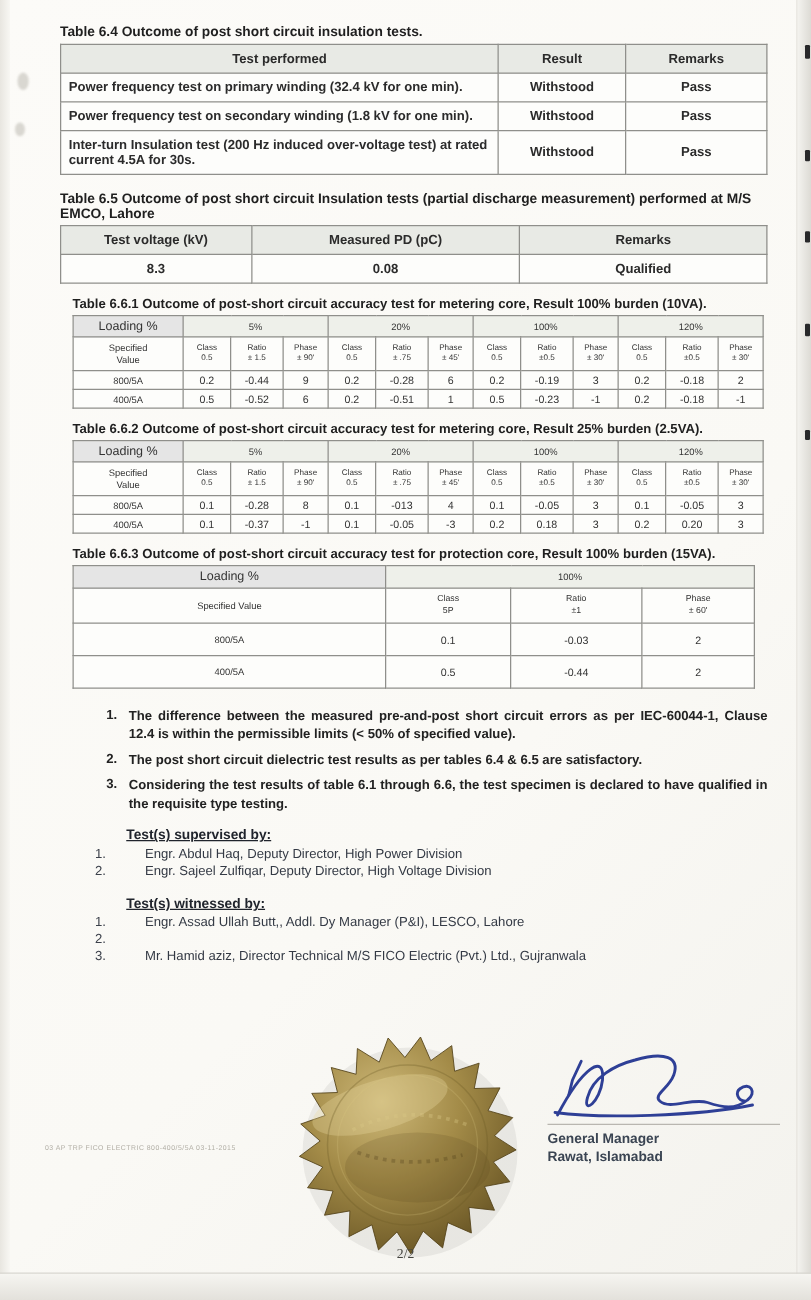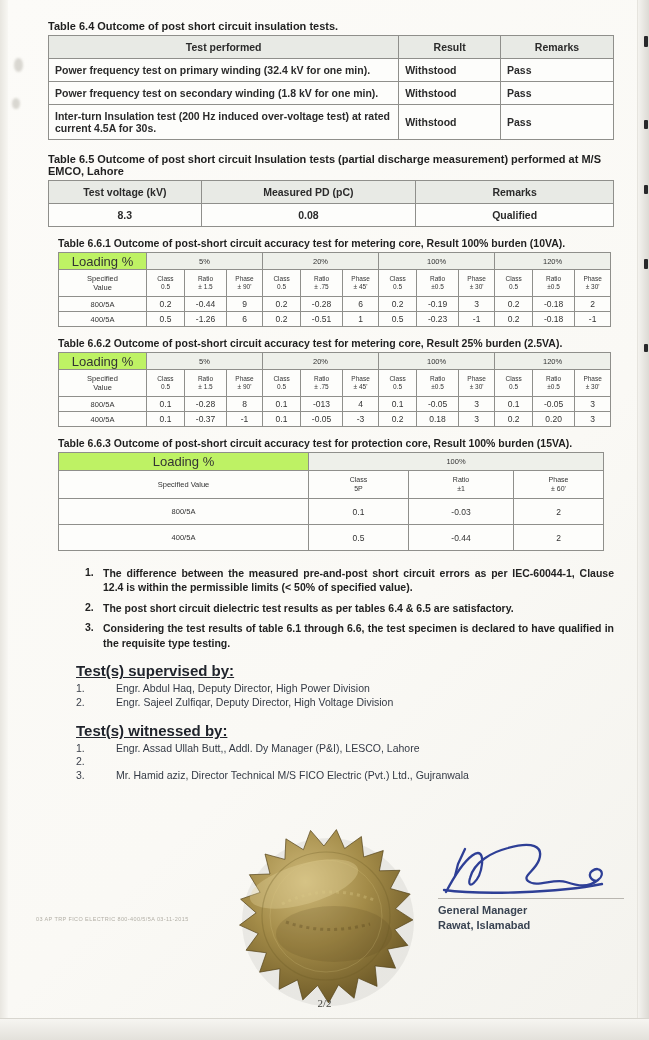--- a/index.html
+++ b/index.html
@@ -13,48 +13,48 @@
   .smudge { position:absolute; background:#d9d7d1; border-radius:50%; filter:blur(1px); }
 
   .content { position:absolute; left:48px; top:20px; width:566px; }
   .ttl { font-size:11px; font-weight:bold; color:#1f1f1f; margin-bottom:3px; }
   .ttl.small { font-size:10.5px; }
 
   table { border-collapse:collapse; table-layout:fixed; background:#fdfdfb; }
   .t1 { width:100%; border:1.6px solid #84847f; }
   .t1 th, .t1 td { border:1.3px solid #8f8f8b; padding:5px 6px; font-size:10.5px; font-weight:bold; color:#2b2b2b; }
   .t1 th { background:#e8eae5; text-align:center; }
-  .t1 td.c { }
+  .t1 td.c { text-align:center; }
 
   .sec65 { margin-top:13px; }
   .sec65 .t1 td { text-align:center; }
 
   .accsec { margin-top:10px; margin-left:10px; }
   .acc { border:1.5px solid #84847f; }
   .acc td { border:1px solid #8f8f8b; text-align:center; color:#333; vertical-align:middle; }
   .acc .pct { font-size:7.5px; height:17px; background:#eef0ea; }
-  .acc .corner { font-size:13px; background:#bef264; }
+  .acc .corner { font-size:10px; background:#e5e5e5; }
   .acc .corner2 { font-size:7.5px; }
   .acc .corner2 .narrow { display:inline-block; max-width:48px; line-height:1.2; }
   .acc .sub { font-size:6.5px; line-height:1.25; padding:3px 0; height:27px; }
   .acc .lbl { font-size:7.5px; }
   .acc .val { font-size:8.5px; height:15px; }
   .acc3 td { height:auto; }
   .acc3 .pct { height:18px; }
   .acc3 .sub { height:28px; font-size:7px; }
   .acc3 .val { height:26px; }
 
   .remarks { margin-top:15px; }
   .remarks .h { font-size:11.5px; font-weight:bold; text-decoration:underline; color:#1e1e1e; margin-left:14px; margin-bottom:8px; }
   .ritem { display:flex; margin-left:37px; margin-bottom:6px; }
   .rno { width:18px; flex:none; font-size:10.5px; font-weight:bold; color:#222; }
   .rtx { flex:1; font-size:10.5px; font-weight:bold; color:#222; text-align:justify; line-height:1.38; }
 
   .siglist { margin-top:12px; margin-left:28px; }
-  .siglist .h { font-size:15px; font-weight:bold; text-decoration:underline; color:#20242c; margin-bottom:3px; }
+  .siglist .h { font-size:11px; font-weight:bold; text-decoration:underline; color:#20242c; margin-bottom:3px;margin-left:25px; }
   .litem { display:flex; line-height:1.3; }
   .lno { width:40px; flex:none; font-size:10.5px; color:#3c414b; }
   .ltx { font-size:10.5px; color:#343a45; font-weight:500; }
 
   .seal { position:absolute; left:236px; top:826px; width:180px; height:180px; }
   .sigblock { position:absolute; left:438px; top:834px; width:200px; }
   .sigline { width:186px; border-top:1.3px solid #b9b6b0; margin-top:-10px; }
   .sigrole { margin-top:4px; font-size:11px; font-weight:bold; color:#3a4452; line-height:1.32; }
   .stamp { position:absolute; left:36px; top:916px; font-size:5.5px; color:#b2afa6; letter-spacing:.4px; }
   .pageno { position:absolute; left:0; right:0; top:997px; text-align:center; font-family:"Liberation Serif", serif; font-size:11px; color:#44443f; }
@@ -188,21 +188,21 @@
             <td class="val">0.2</td>
             <td class="val">-0.19</td>
             <td class="val">3</td>
             <td class="val">0.2</td>
             <td class="val">-0.18</td>
             <td class="val">2</td>
           </tr>
           <tr>
             <td class="lbl">400/5A</td>
             <td class="val">0.5</td>
-            <td class="val">-1.26</td>
+            <td class="val">-0.52</td>
             <td class="val">6</td>
             <td class="val">0.2</td>
             <td class="val">-0.51</td>
             <td class="val">1</td>
             <td class="val">0.5</td>
             <td class="val">-0.23</td>
             <td class="val">-1</td>
             <td class="val">0.2</td>
             <td class="val">-0.18</td>
             <td class="val">-1</td>

